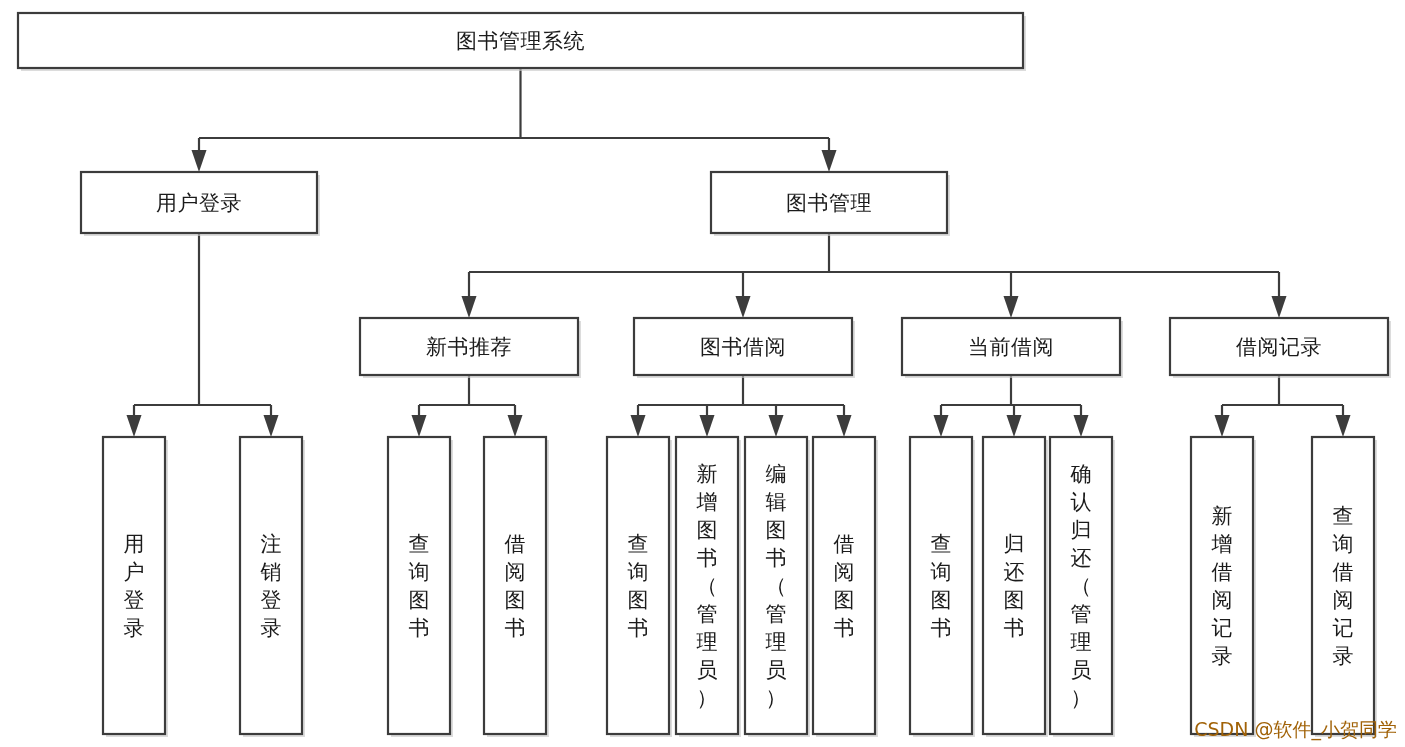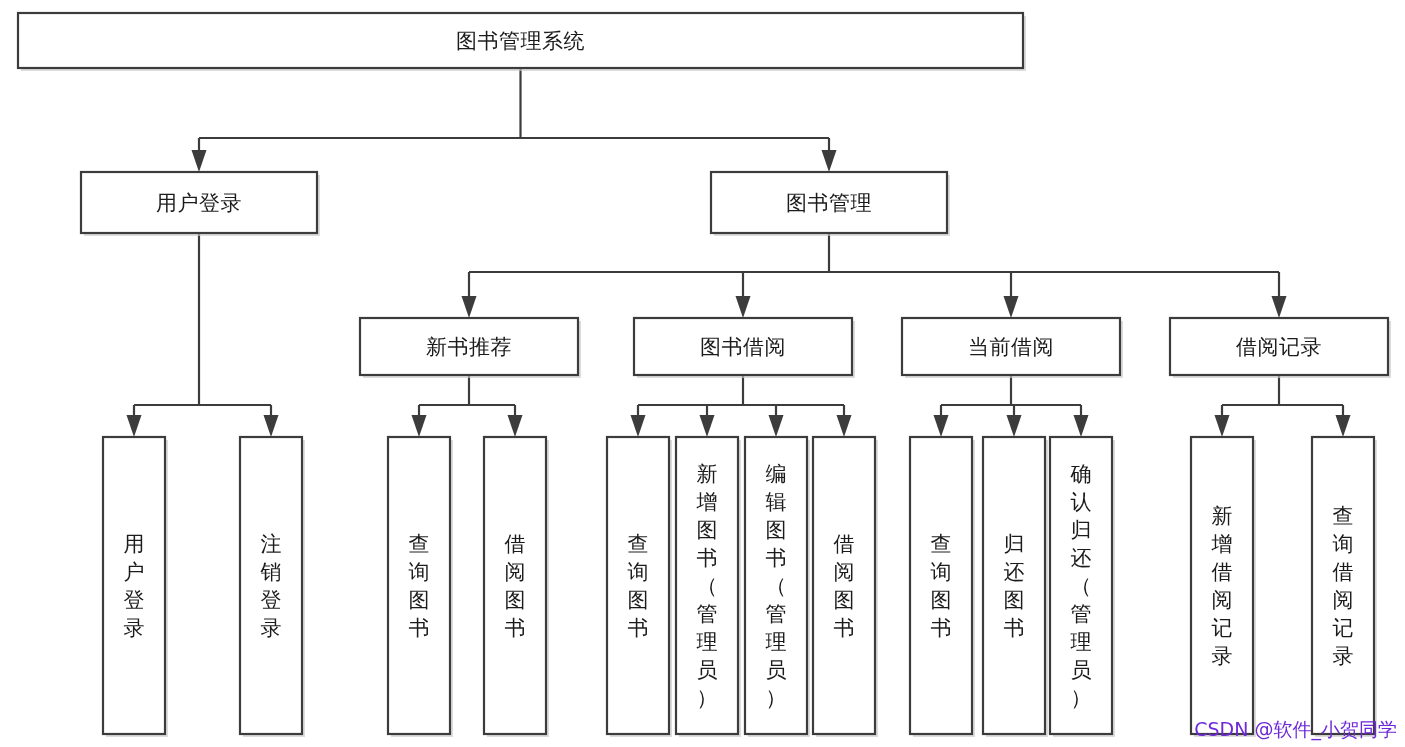--- a/index.html
+++ b/index.html
@@ -61,21 +61,21 @@
     font-size: 21px;
     fill: #1b1b1b;
     text-anchor: middle;
   }
   .watermark {
     position: absolute;
     right: 8px;
     bottom: 4px;
     font-family: "DejaVu Sans", "Liberation Sans", sans-serif;
     font-size: 19px;
-    color: #6d28d9;
+    color: #a16207;
     white-space: nowrap;
     user-select: none;
   }
 </style>
 </head>
 <body>
 
 <div id="diagram-root">
   <svg class="diagram-canvas" viewBox="0 0 1405 747">
     <g id="layer-connectors">

